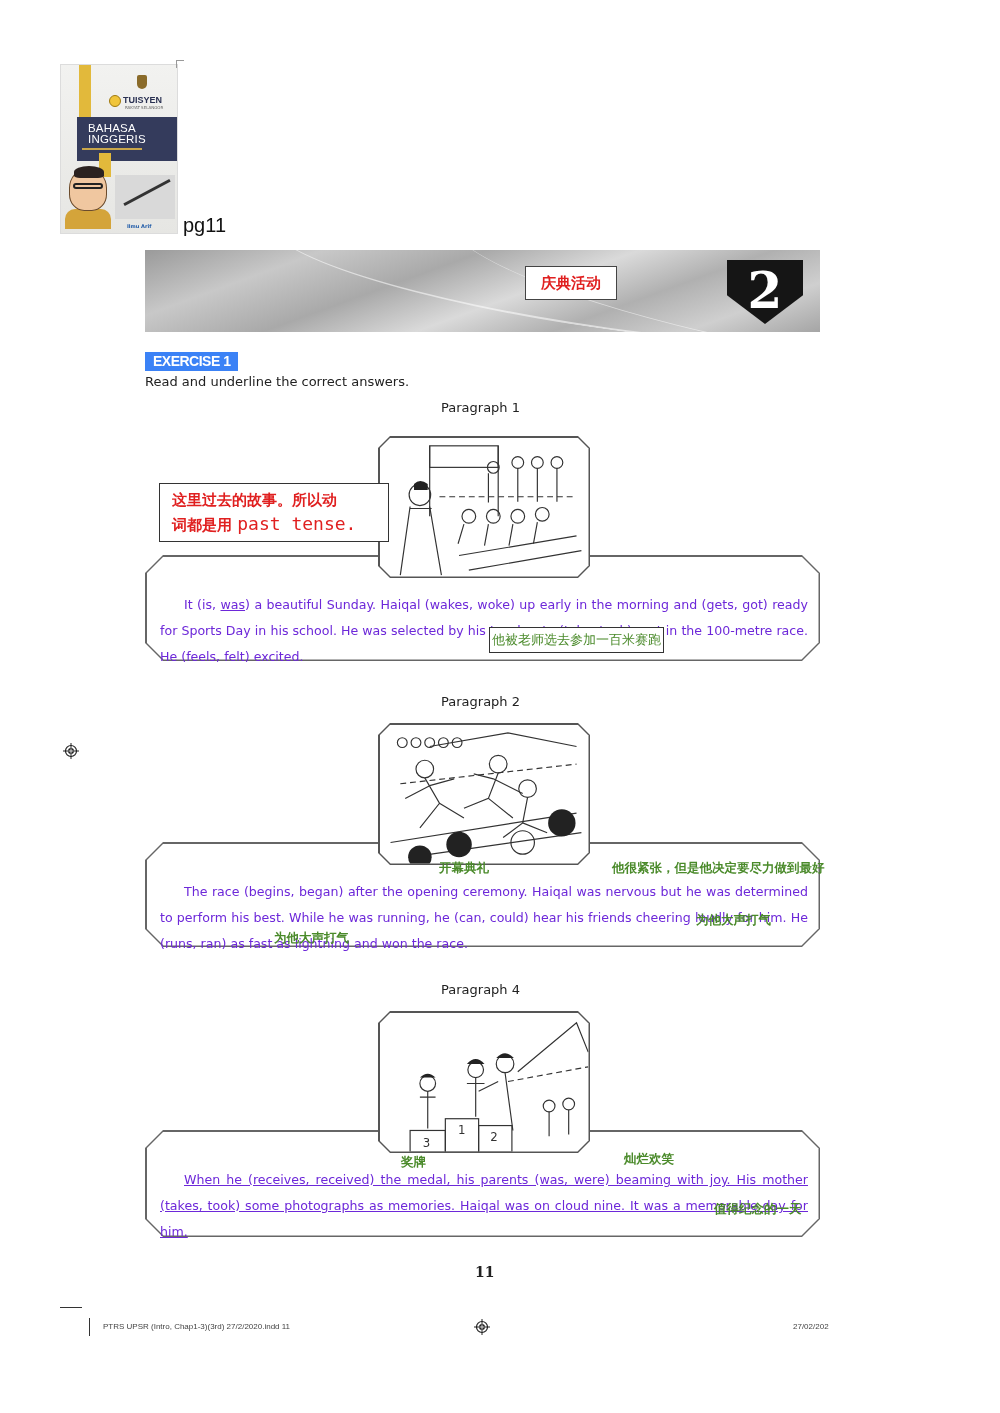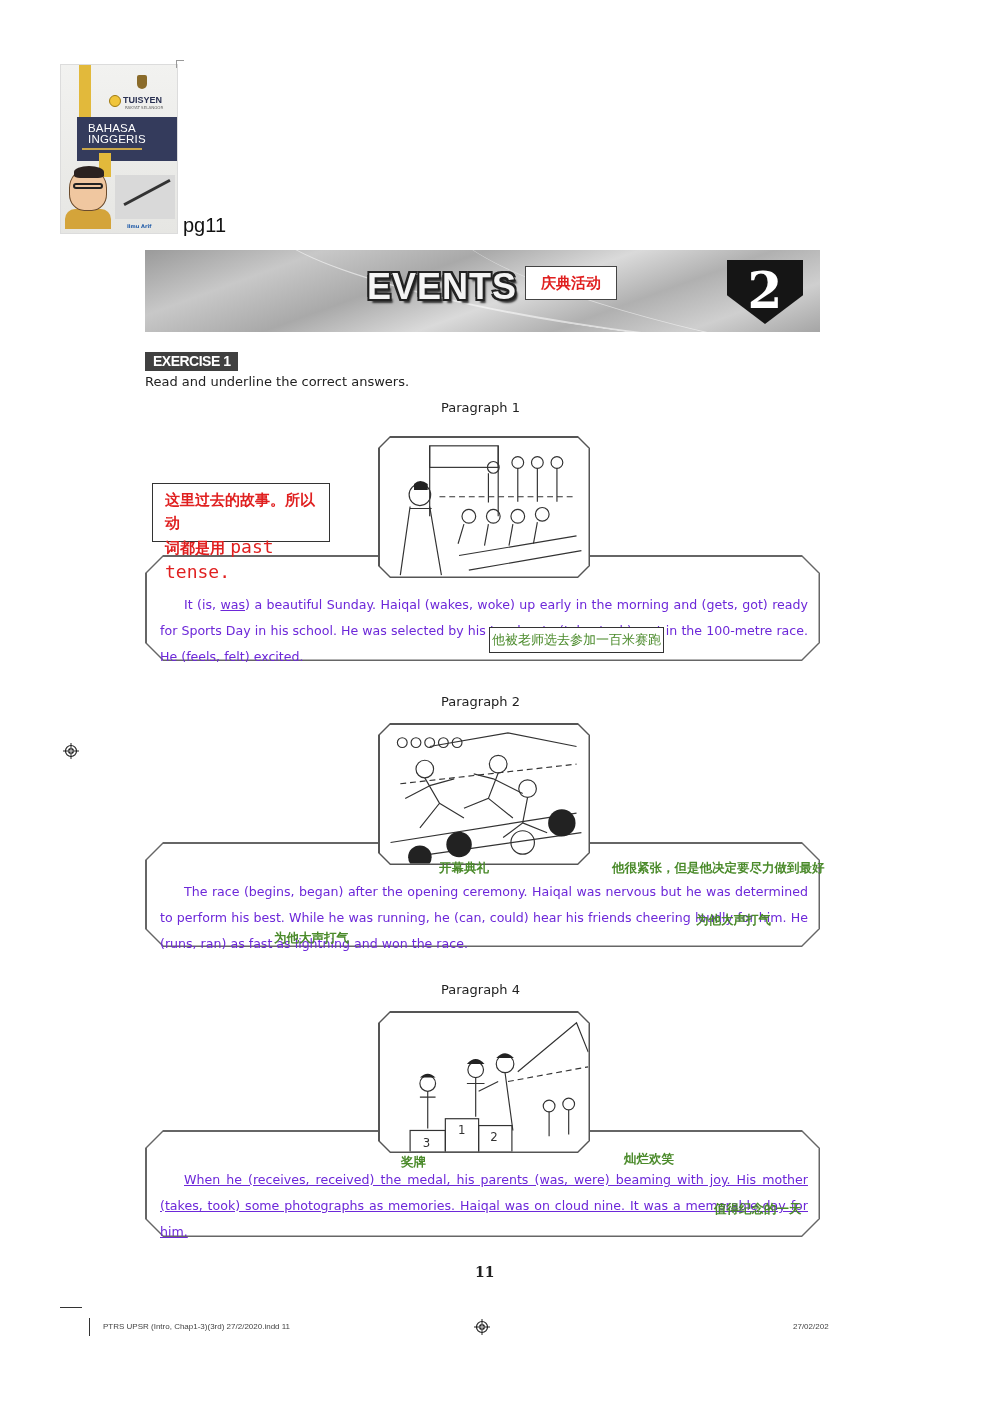--- a/index.html
+++ b/index.html
@@ -54,21 +54,21 @@
   .banner .shield {
     position: absolute; left: 582px; top: 10px; width: 76px; height: 64px; background: #151515;
     clip-path: polygon(0 0, 100% 0, 100% 55%, 50% 100%, 0 55%);
     display: flex; align-items: center; justify-content: center;
   }
   .banner .shield span { font-family: "DejaVu Serif", serif; font-weight: bold; font-size: 50px; color: #fff; margin-top: -4px; }
 
   
   .exercise-tag {
     position: absolute; left: 145px; top: 352px; height: 19px; padding: 0 8px;
-    background: #404040; color: #fff; font-family: "Liberation Sans", sans-serif; font-weight: bold;
+    background: #3b82f6; color: #fff; font-family: "Liberation Sans", sans-serif; font-weight: bold;
     font-size: 14px; line-height: 19px; letter-spacing: -0.5px;
   }
   .instruction { position: absolute; left: 145px; top: 374px; font-family: "DejaVu Sans", sans-serif; font-size: 13px; color: #222; }
 
   .para-heading { position: absolute; font-family: "DejaVu Sans", sans-serif; font-size: 13px; color: #222; }
 
   
   .frame {
     position: absolute; background: #555;
     clip-path: polygon(12px 0, calc(100% - 12px) 0, 100% 12px, 100% calc(100% - 12px), calc(100% - 12px) 100%, 12px 100%, 0 calc(100% - 12px), 0 12px);
@@ -92,21 +92,21 @@
     clip-path: polygon(17px 0, calc(100% - 17px) 0, 100% 17px, 100% calc(100% - 17px), calc(100% - 17px) 100%, 17px 100%, 0 calc(100% - 17px), 0 17px);
   }
   .passage {
     position: absolute; font-family: "DejaVu Sans", sans-serif; font-size: 12.6px; line-height: 26px;
     color: #6d28d9; text-align: justify; text-indent: 24px; z-index: 4;
   }
   .passage .u { text-decoration: underline; }
 
   
   .note-red {
-    position: absolute; left: 152px; top: 483px; width: 178px; height: 59px; border: 1.5px solid #333; background: #fff;
+    position: absolute; left: 159px; top: 483px; width: 230px; height: 59px; border: 1.5px solid #333; background: #fff;
     padding: 5px 0 0 12px; font-family: "DejaVu Serif", serif; font-weight: bold; font-size: 15px; line-height: 23px; color: #e02020; z-index: 4;
   }
   .note-red .mono { font-family: "DejaVu Sans Mono", monospace; font-weight: normal; font-size: 18px; }
   .note-green-box {
     position: absolute; left: 489px; top: 627px; width: 175px; height: 26px; border: 1.5px solid #333; background: #fff;
     display: flex; align-items: center; justify-content: center;
     font-family: "DejaVu Serif", serif; font-weight: normal; font-size: 13px; color: #4a8a2a; z-index: 5;
   }
   .note-green {
     position: absolute; font-family: "DejaVu Serif", serif; font-weight: bold; font-size: 12.5px; color: #4a8a2a; z-index: 6; white-space: nowrap;
@@ -141,21 +141,20 @@
   <div class="face"></div>
   <div class="glasses"></div>
   <div class="pub">Ilmu Arif</div>
 </div>
 <div class="corner-mark"></div>
 <div class="pg-label">pg11</div>
 
 <div class="banner">
   <div class="swoosh1"></div>
   <div class="swoosh2"></div>
-  <div class="title">EVENTS</div>
   <div class="cn-box">庆典活动</div>
   <div class="shield">
     <span>2</span>
   </div>
 </div>
 
 <div class="exercise-tag">EXERCISE 1</div>
 <div class="instruction">Read and underline the correct answers.</div>
 
 <div class="para-heading" style="left:441px; top:400px;">Paragraph 1</div>

